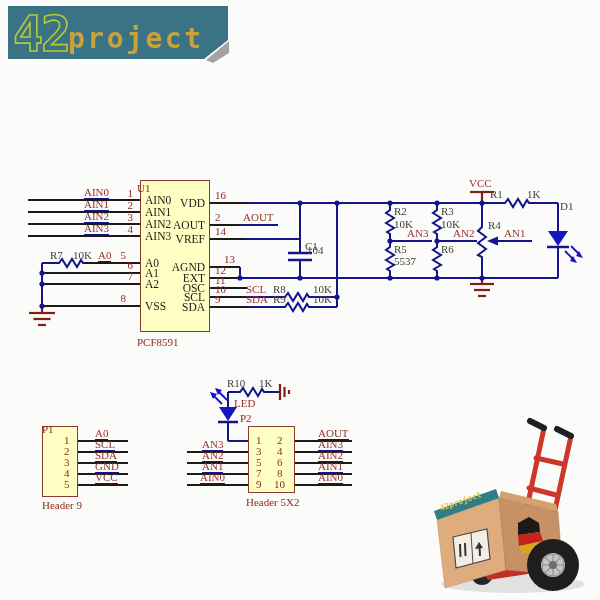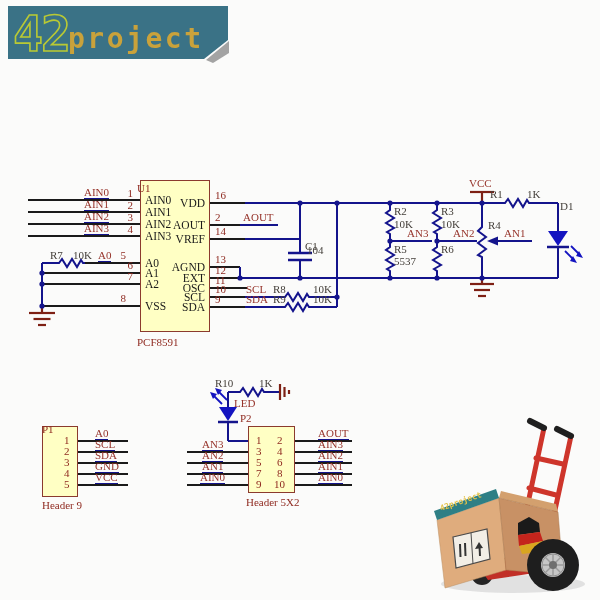--- a/index.html
+++ b/index.html
@@ -218,21 +218,21 @@
   <span class="lbl pnum pr" style="left:119px;top:199px;width:14px">2</span>
   <span class="lbl pnum pr" style="left:119px;top:211px;width:14px">3</span>
   <span class="lbl pnum pr" style="left:119px;top:223px;width:14px">4</span>
   <span class="lbl pnum pr" style="left:112px;top:249px;width:14px">5</span>
   <span class="lbl pnum pr" style="left:119px;top:259px;width:14px">6</span>
   <span class="lbl pnum pr" style="left:119px;top:270px;width:14px">7</span>
   <span class="lbl pnum pr" style="left:112px;top:292px;width:14px">8</span>
   <span class="lbl pnum" style="left:215px;top:189px">16</span>
   <span class="lbl pnum" style="left:215px;top:211px">2</span>
   <span class="lbl pnum" style="left:215px;top:225px">14</span>
-  <span class="lbl pnum" style="left:215px;top:253px">13</span>
+  <span class="lbl pnum" style="left:224px;top:253px">13</span>
   <span class="lbl pnum" style="left:215px;top:264px">12</span>
   <span class="lbl pnum" style="left:215px;top:274px">11</span>
   <span class="lbl pnum" style="left:215px;top:283px">10</span>
   <span class="lbl pnum" style="left:215px;top:293px">9</span>
 
   <span class="lbl net" style="left:84px;top:186px">AIN0</span>
   <span class="lbl net" style="left:84px;top:198px">AIN1</span>
   <span class="lbl net" style="left:84px;top:210px">AIN2</span>
   <span class="lbl net" style="left:84px;top:222px">AIN3</span>
   <span class="lbl cmp" style="left:50px;top:249px">R7</span>
@@ -258,21 +258,21 @@
   <span class="lbl cmp" style="left:441px;top:218px">10K</span>
   <span class="lbl netw" style="left:453px;top:227px">AN2</span>
   <span class="lbl cmp" style="left:441px;top:243px">R6</span>
   <span class="lbl cmp" style="left:488px;top:219px">R4</span>
   <span class="lbl netw" style="left:504px;top:227px">AN1</span>
   <span class="lbl netw" style="left:469px;top:177px">VCC</span>
   <span class="lbl cmp" style="left:490px;top:188px">R1</span>
   <span class="lbl cmp" style="left:527px;top:188px">1K</span>
   <span class="lbl cmp" style="left:560px;top:200px">D1</span>
 
-  <span class="lbl cmp" style="left:215px;top:377px">R10</span>
+  <span class="lbl cmp" style="left:227px;top:377px">R10</span>
   <span class="lbl cmp" style="left:259px;top:377px">1K</span>
   <span class="lbl netw" style="left:234px;top:397px">LED</span>
 
   <span class="lbl refl" style="left:42px;top:423px">P1</span>
   <span class="lbl refl" style="left:42px;top:499px">Header 9</span>
   <span class="lbl pnum" style="left:64px;top:434px">1</span>
   <span class="lbl pnum" style="left:64px;top:445px">2</span>
   <span class="lbl pnum" style="left:64px;top:456px">3</span>
   <span class="lbl pnum" style="left:64px;top:467px">4</span>
   <span class="lbl pnum" style="left:64px;top:478px">5</span>

